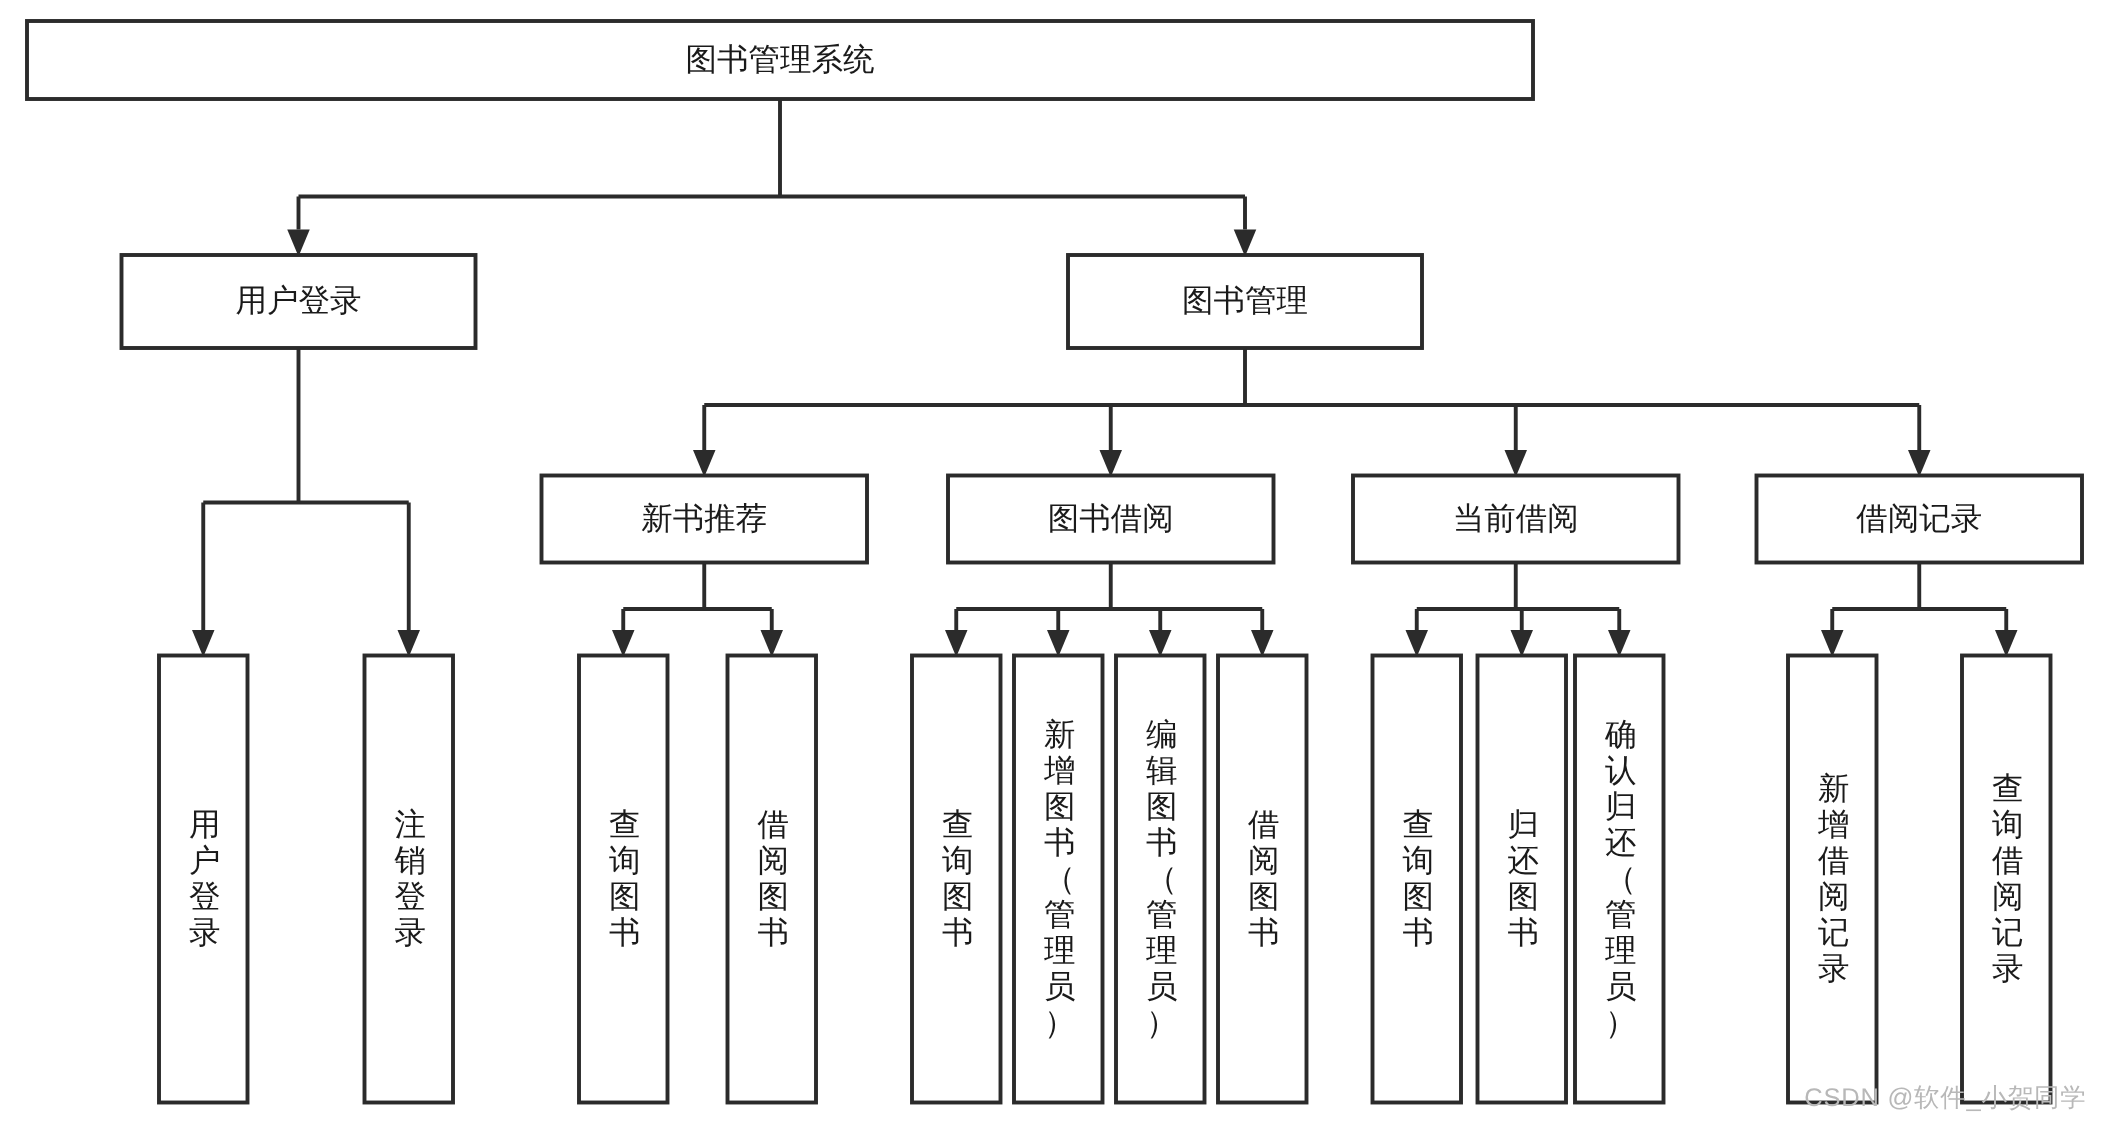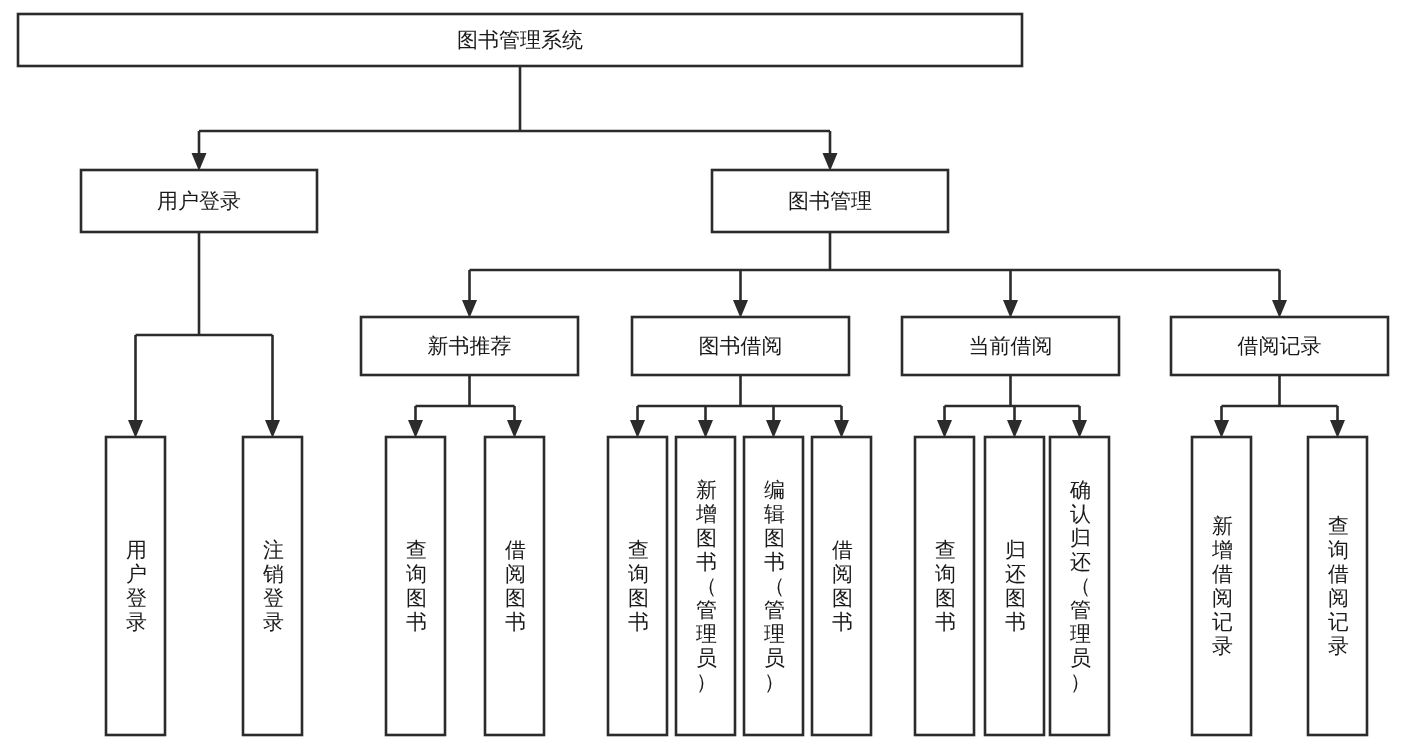--- a/index.html
+++ b/index.html
@@ -199,13 +199,14 @@
         <g>
           <rect x="1192" y="437" width="59" height="298" class="node-rect"></rect>
           <text x="1222.5" class="node-label-v"><tspan x="1222.5" y="532.72">新</tspan><tspan x="1222.5" y="556.72">增</tspan><tspan x="1222.5" y="580.72">借</tspan><tspan x="1222.5" y="604.72">阅</tspan><tspan x="1222.5" y="628.72">记</tspan><tspan x="1222.5" y="652.72">录</tspan></text>
         </g>
         <g>
           <rect x="1308" y="437" width="59" height="298" class="node-rect"></rect>
           <text x="1338.5" class="node-label-v"><tspan x="1338.5" y="532.72">查</tspan><tspan x="1338.5" y="556.72">询</tspan><tspan x="1338.5" y="580.72">借</tspan><tspan x="1338.5" y="604.72">阅</tspan><tspan x="1338.5" y="628.72">记</tspan><tspan x="1338.5" y="652.72">录</tspan></text>
         </g>
       </g>
   </svg>
+  <div class="watermark-text">CSDN @软件_小贺同学</div>
 </div>
 
 </body></html>

